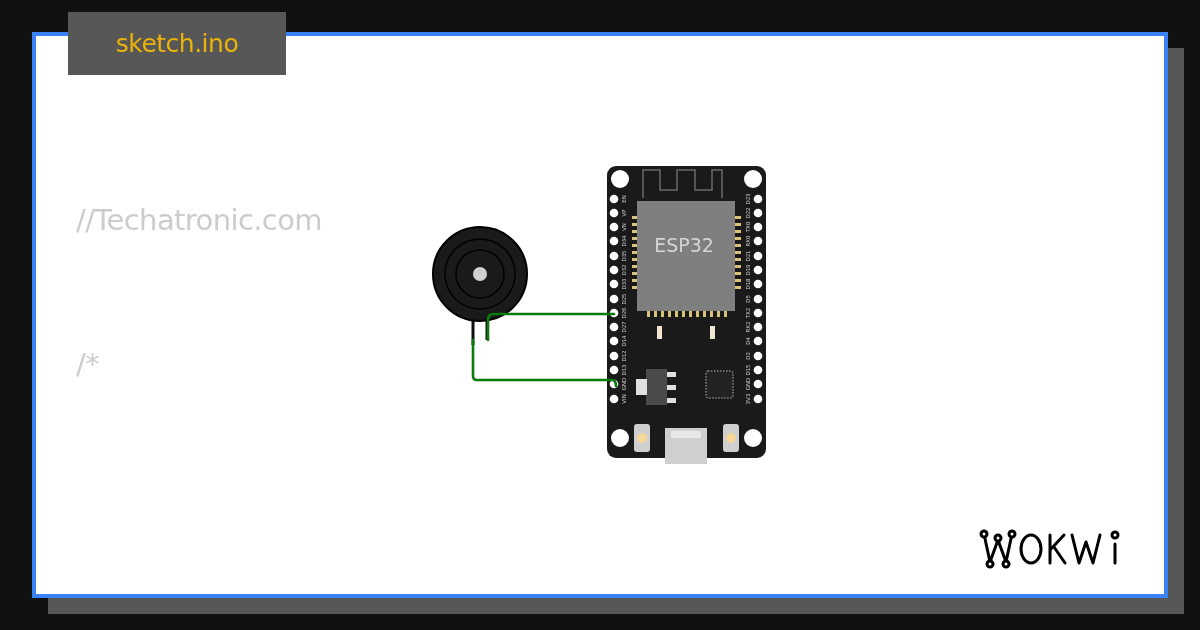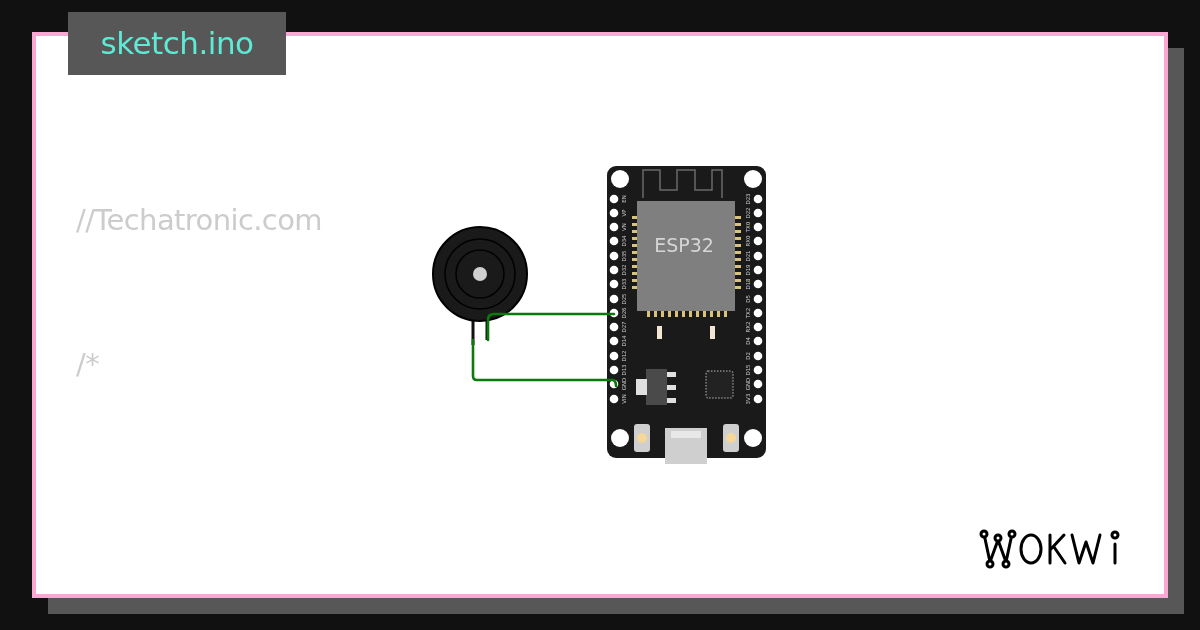--- a/index.html
+++ b/index.html
@@ -1,19 +1,19 @@
 <!DOCTYPE html>
 <html><head>
 <meta charset="utf-8">
 <style>
   html, body { margin:0; padding:0; }
   body { width:1200px; height:630px; background:#111111; position:relative; overflow:hidden; font-family:"DejaVu Sans", sans-serif; }
   .shadow { position:absolute; left:48px; top:48px; width:1136px; height:566px; background:#575757; }
-  .frame { position:absolute; left:32px; top:32px; width:1128px; height:558px; border:4px solid #f9a8d4; background:#ffffff; overflow:hidden; }
-  .tab { position:absolute; left:68px; top:12px; width:218px; height:63px; background:#575757; color:#5eead4; font-family:"DejaVu Sans", sans-serif; font-size:31px; line-height:63px; text-align:center; letter-spacing:-0.5px; }
+  .frame { position:absolute; left:32px; top:32px; width:1128px; height:558px; border:4px solid #3b82f6; background:#ffffff; overflow:hidden; }
+  .tab { position:absolute; left:68px; top:12px; width:218px; height:63px; background:#575757; color:#eab308; font-family:"DejaVu Sans", sans-serif; font-size:25px; line-height:63px; text-align:center; letter-spacing:-0.5px; }
   .code { position:absolute; left:40px; top:66px; margin:0; font-family:"DejaVu Sans", sans-serif; font-size:29px; line-height:47.7px; color:#cccccc; white-space:pre; letter-spacing:-0.6px; width:1055px; overflow:hidden; }
   .code .line { display:block; height:47.7px; }
   .circuit { position:absolute; left:0; top:0; }
   .logo { position:absolute; left:976px; top:526px; }
 </style>
 </head>
 <body>
 
 <div class="shadow"></div>
 <div class="frame">

